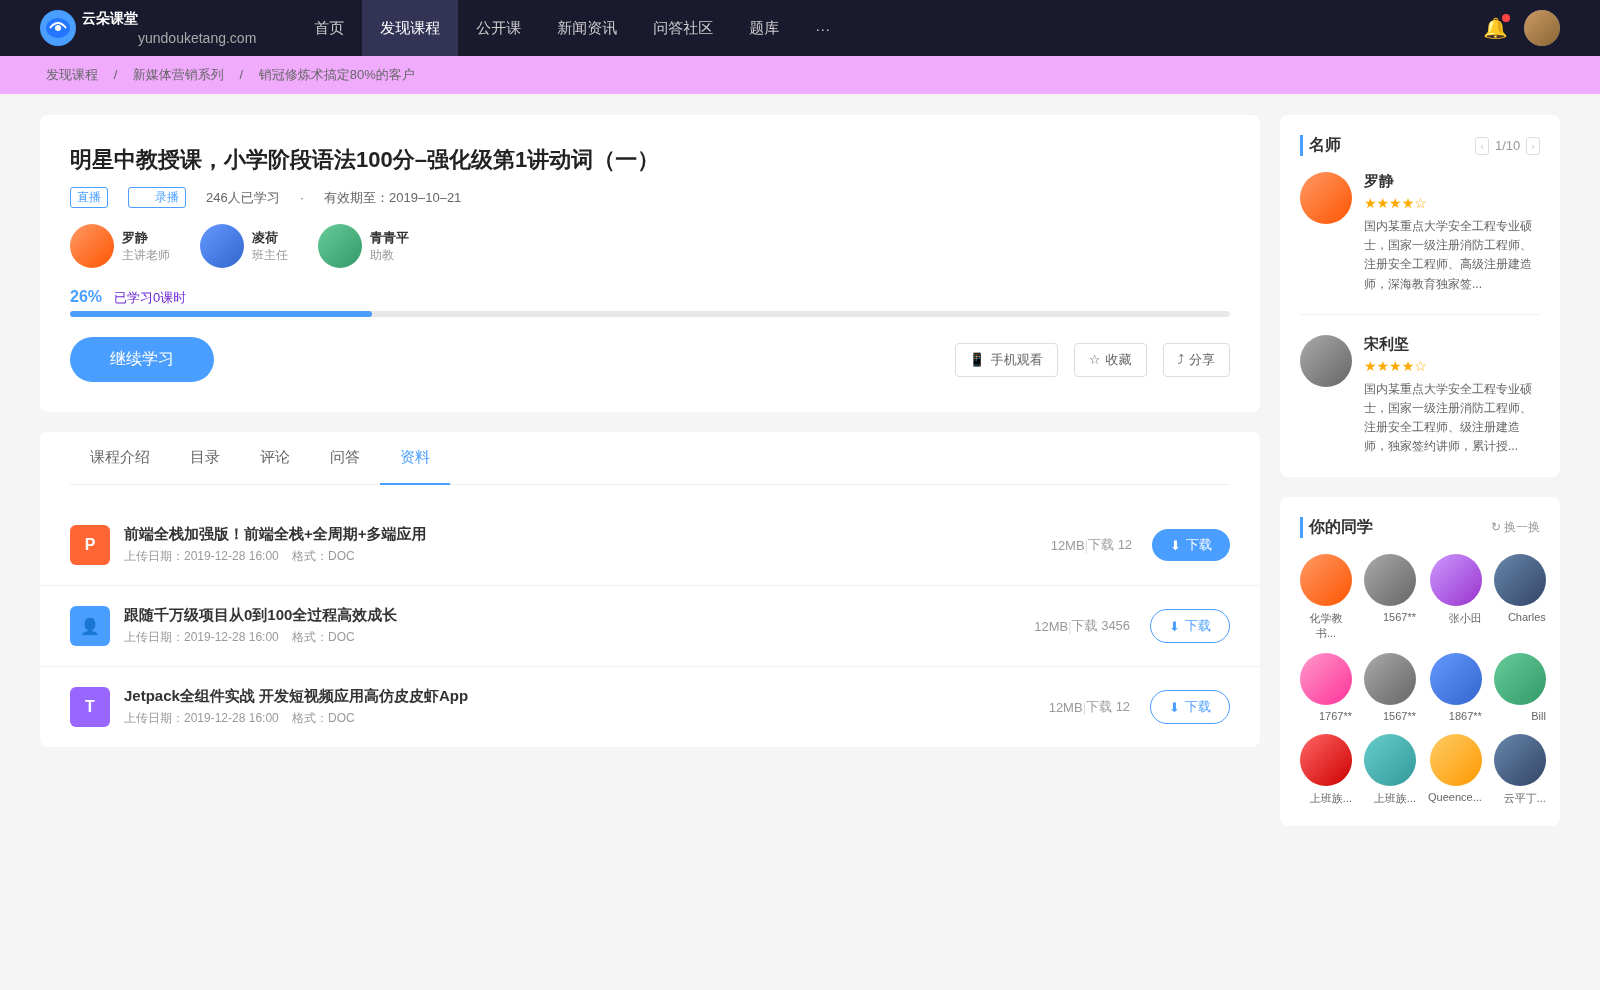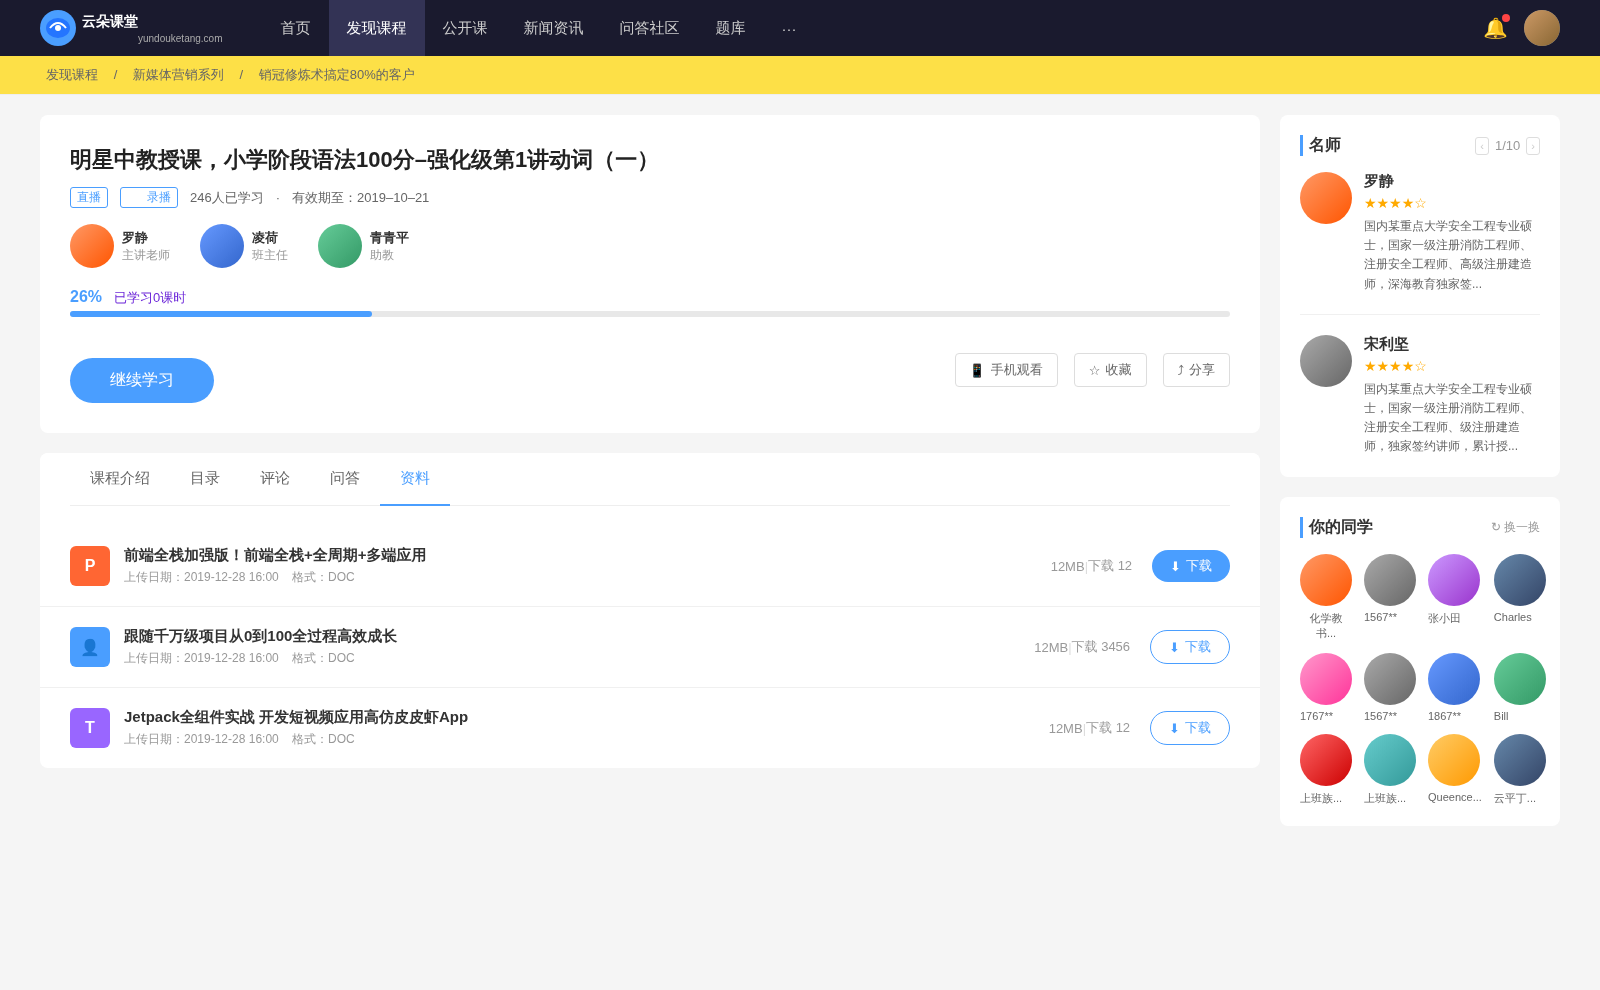--- a/index.html
+++ b/index.html
@@ -12,48 +12,48 @@
     .nav-items { display: flex; gap: 0; flex: 1; }
     .nav-item { color: #ccc; padding: 0 18px; height: 56px; display: flex; align-items: center; cursor: pointer; font-size: 15px; }
     .nav-item:hover, .nav-item.active { color: white; }
     .nav-item.active { background: #333355; }
     .nav-right { display: flex; align-items: center; gap: 16px; margin-left: auto; }
     .nav-bell { color: #ccc; font-size: 20px; position: relative; cursor: pointer; }
     .nav-bell-dot { width: 8px; height: 8px; background: #ff4444; border-radius: 50%; position: absolute; top: -2px; right: -2px; }
     .nav-avatar { width: 36px; height: 36px; border-radius: 50%; background: #888; overflow: hidden; cursor: pointer; }
 
     
-    .breadcrumb { background: #fde047; padding: 10px 40px; font-size: 13px; color: #666; border-bottom: 1px solid #eee; }
+    .breadcrumb { background: #f0abfc; padding: 10px 40px; font-size: 13px; color: #666; border-bottom: 1px solid #eee; }
     .breadcrumb span { margin: 0 6px; }
 
     
     .main { display: flex; gap: 20px; padding: 20px 40px; max-width: 1600px; }
     .left { flex: 1; }
     .right { width: 280px; flex-shrink: 0; }
 
     
     .course-card { background: white; border-radius: 8px; padding: 30px; margin-bottom: 20px; }
     .course-title { font-size: 22px; font-weight: bold; color: #222; margin-bottom: 12px; }
-    .course-meta { display: flex; align-items: center; gap: 12px; margin-bottom: 16px; font-size: 13px; color: #666; }
+    .course-meta { display: flex; align-items: center; gap: 20px; margin-bottom: 16px; font-size: 13px; color: #666; }
     .badge { border: 1px solid; border-radius: 3px; padding: 1px 6px; font-size: 12px; }
     .badge-live { color: #4a9eff; border-color: #4a9eff; }
     .badge-record { color: #4a9eff; border-color: #4a9eff; padding-left: 26px; }
     .teachers { display: flex; gap: 30px; margin-bottom: 20px; }
     .teacher { display: flex; align-items: center; gap: 8px; }
     .teacher-avatar-img { width: 44px; height: 44px; border-radius: 50%; }
     .teacher-info { font-size: 13px; }
     .teacher-name { font-weight: bold; color: #333; }
     .teacher-role { color: #999; font-size: 12px; }
     .progress-section { margin-bottom: 20px; }
     .progress-label { color: #4a9eff; font-size: 16px; font-weight: bold; margin-bottom: 6px; }
     .progress-sub { color: #6d28d9; font-size: 13px; margin-left: 8px; }
     .progress-bar-bg { background: #e8e8e8; height: 6px; border-radius: 3px; width: 100%; margin-top: 4px; }
     .progress-bar-fill { background: #4a9eff; height: 6px; border-radius: 3px; }
     .course-actions { display: flex; align-items: center; gap: 0; }
-    .btn-continue { background: #4a9eff; color: white; border: none; border-radius: 25px; padding: 12px 40px; font-size: 16px; cursor: pointer; margin-right: auto; margin-top: 21px; }
+    .btn-continue { background: #4a9eff; color: white; border: none; border-radius: 25px; padding: 12px 40px; font-size: 16px; cursor: pointer; margin-right: auto; }
     .action-btns { display: flex; gap: 16px; }
     .action-btn { display: flex; align-items: center; gap: 5px; color: #666; font-size: 13px; cursor: pointer; border: 1px solid #ddd; padding: 7px 14px; border-radius: 4px; }
 
     
     .tabs-card { background: white; border-radius: 8px; padding: 0 30px; margin-bottom: 20px; }
     .tabs { display: flex; gap: 0; border-bottom: 1px solid #eee; }
     .tab { padding: 16px 20px; font-size: 15px; color: #666; cursor: pointer; border-bottom: 2px solid transparent; margin-bottom: -1px; }
     .tab.active { color: #4a9eff; border-bottom-color: #4a9eff; }
 
     
@@ -80,21 +80,21 @@
     .teacher-card { display: flex; align-items: flex-start; gap: 12px; margin-bottom: 20px; padding-bottom: 20px; border-bottom: 1px solid #f0f0f0; }
     .teacher-card:last-child { border-bottom: none; margin-bottom: 0; padding-bottom: 0; }
     .tc-avatar { width: 56px; height: 56px; border-radius: 50%; overflow: hidden; flex-shrink: 0; }
     .tc-info { flex: 1; }
     .tc-name { font-weight: bold; font-size: 15px; margin-bottom: 4px; }
     .tc-stars { color: #ffaa00; font-size: 14px; margin-bottom: 6px; }
     .tc-desc { font-size: 12px; color: #666; line-height: 1.6; }
 
     
     .classmates-grid { display: grid; grid-template-columns: repeat(4, 1fr); gap: 12px; }
-    .classmate { display: flex; flex-direction: column; align-items: flex-start; gap: 5px; }
+    .classmate { display: flex; flex-direction: column; align-items: flex-end; gap: 5px; }
     .classmate-name { font-size: 11px; color: #666; text-align: center; }
     .classmate-avatar-placeholder { width: 52px; height: 52px; border-radius: 50%; display: flex; align-items: center; justify-content: center; color: white; font-size: 18px; font-weight: bold; }
     .refresh-btn { font-size: 12px; color: #999; cursor: pointer; display: flex; align-items: center; gap: 3px; }
 
     
     .av-orange { background: linear-gradient(135deg, #ff9966, #ff5500); }
     .av-blue { background: linear-gradient(135deg, #6699ff, #3366cc); }
     .av-purple { background: linear-gradient(135deg, #cc99ff, #9933cc); }
     .av-green { background: linear-gradient(135deg, #66cc99, #339966); }
     .av-pink { background: linear-gradient(135deg, #ff99cc, #ff3399); }
@@ -111,21 +111,21 @@
   <div class="nav-logo">
     <div class="nav-logo-icon">
       <svg width="28" height="28" viewBox="0 0 28 28">
         <ellipse cx="14" cy="14" rx="12" ry="10" fill="#1a6aff" opacity="0.8"></ellipse>
         <path d="M6 14 Q14 4 22 14" stroke="white" stroke-width="2" fill="none"></path>
         <circle cx="14" cy="14" r="3" fill="white"></circle>
       </svg>
     </div>
     <div style="display:flex;flex-direction:row;">
       <span style="color:white;font-size:14px;font-weight:bold;">云朵课堂</span>
-      <span style="color:#aaa;font-size:10px;margin-top:20px;">yundouketang.com</span>
+      <span style="color:#aaa;font-size:14px;margin-top:20px;">yundouketang.com</span>
     </div>
   </div>
   <div class="nav-items">
     <div class="nav-item">首页</div>
     <div class="nav-item active">发现课程</div>
     <div class="nav-item">公开课</div>
     <div class="nav-item">新闻资讯</div>
     <div class="nav-item">问答社区</div>
     <div class="nav-item">题库</div>
     <div class="nav-item">···</div>

